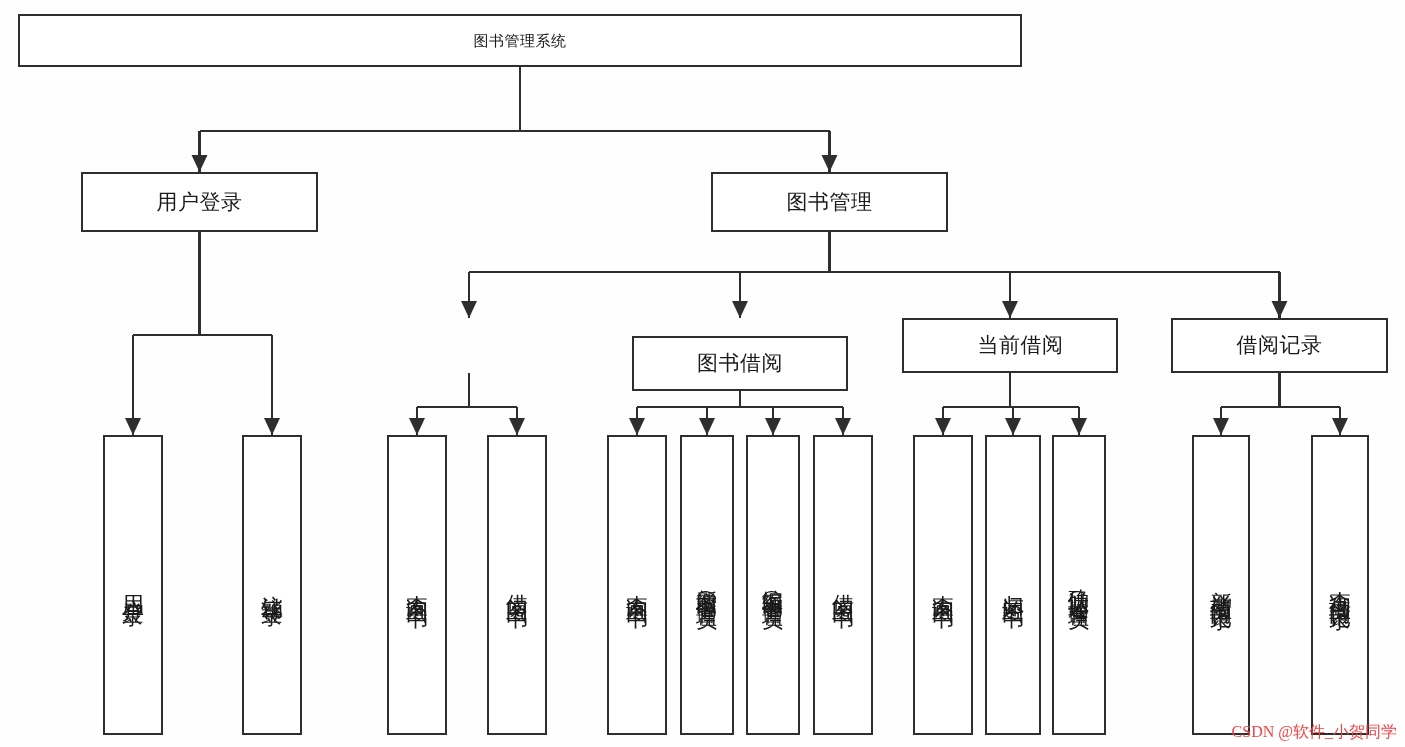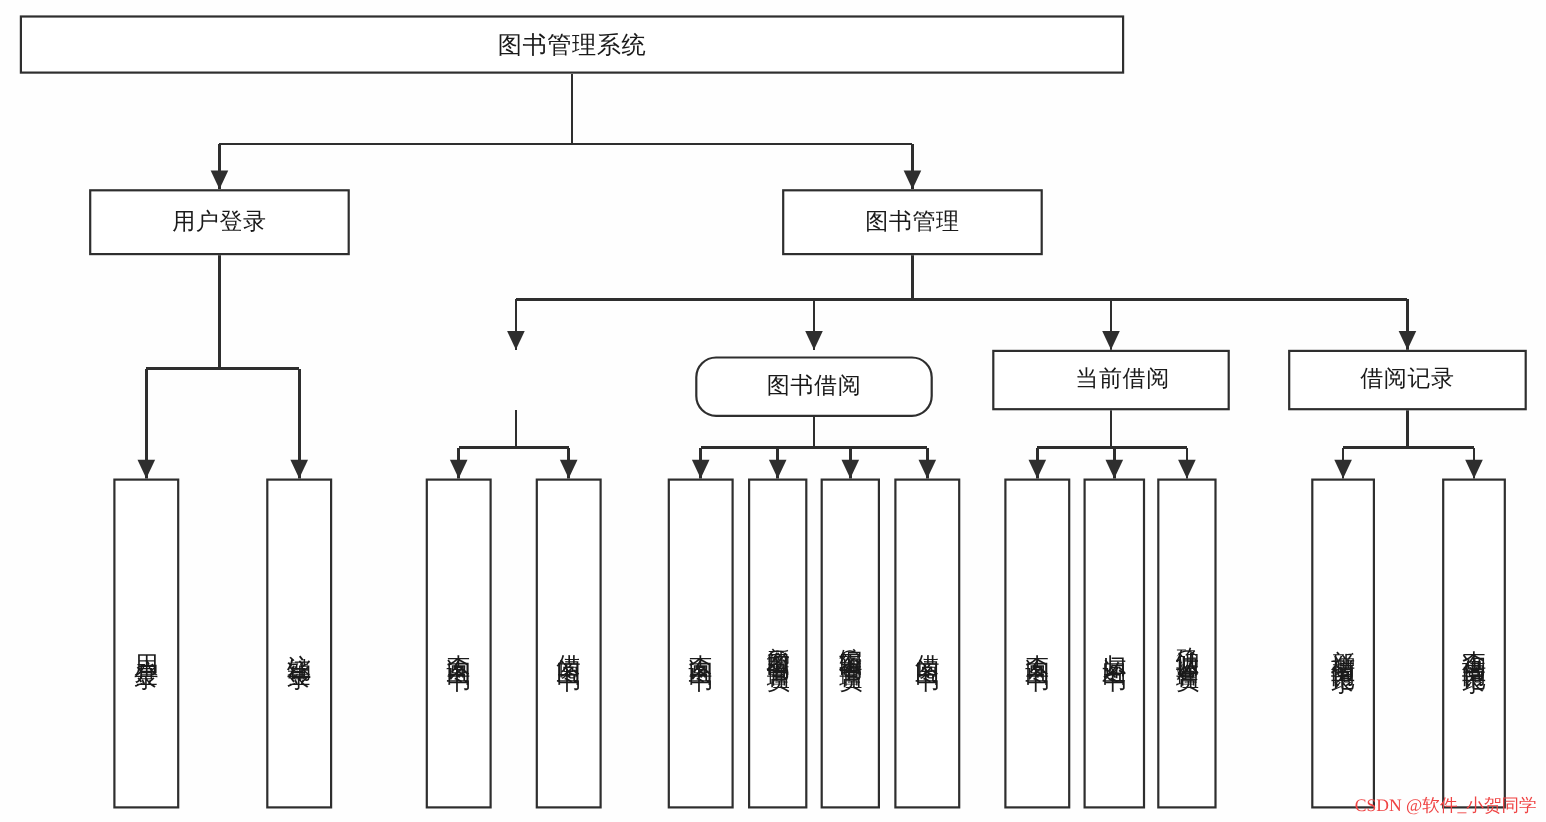--- a/index.html
+++ b/index.html
@@ -38,21 +38,21 @@
     text-align: center;
     line-height: 1.15;
     white-space: nowrap;
   }
   
   .node.horiz .label {
     font-size: 21px;
     letter-spacing: 0.5px;
   }
   .node.root .label {
-    font-size: 22px;
+    font-size: 15px;
   }
   
   .node.vert {
     align-items: center;
     justify-content: center;
     padding: 6px 0;
   }
   .node.vert .label {
     writing-mode: vertical-rl;
     text-orientation: upright;
@@ -140,21 +140,21 @@
     <span class="label">图书管理系统</span>
   </div>
 
   <div class="node horiz" style="left:81px;top:172px;width:237px;height:60px;">
     <span class="label">用户登录</span>
   </div>
   <div class="node horiz" style="left:711px;top:172px;width:237px;height:60px;">
     <span class="label">图书管理</span>
   </div>
 
-  <div class="node horiz" style="left:632px;top:324px;width:216px;height:55px;border-radius:19px;">
+  <div class="node horiz" style="left:632px;top:336px;width:216px;height:55px;">
     <span class="label">图书借阅</span>
   </div>
   <div class="node horiz" style="left:902px;top:318px;width:216px;height:55px;padding-left:21px;">
     <span class="label">当前借阅</span>
   </div>
   <div class="node horiz" style="left:1171px;top:318px;width:217px;height:55px;">
     <span class="label">借阅记录</span>
   </div>
 
   <div class="node vert" style="left:103px;top:435px;width:60px;height:300px;">

